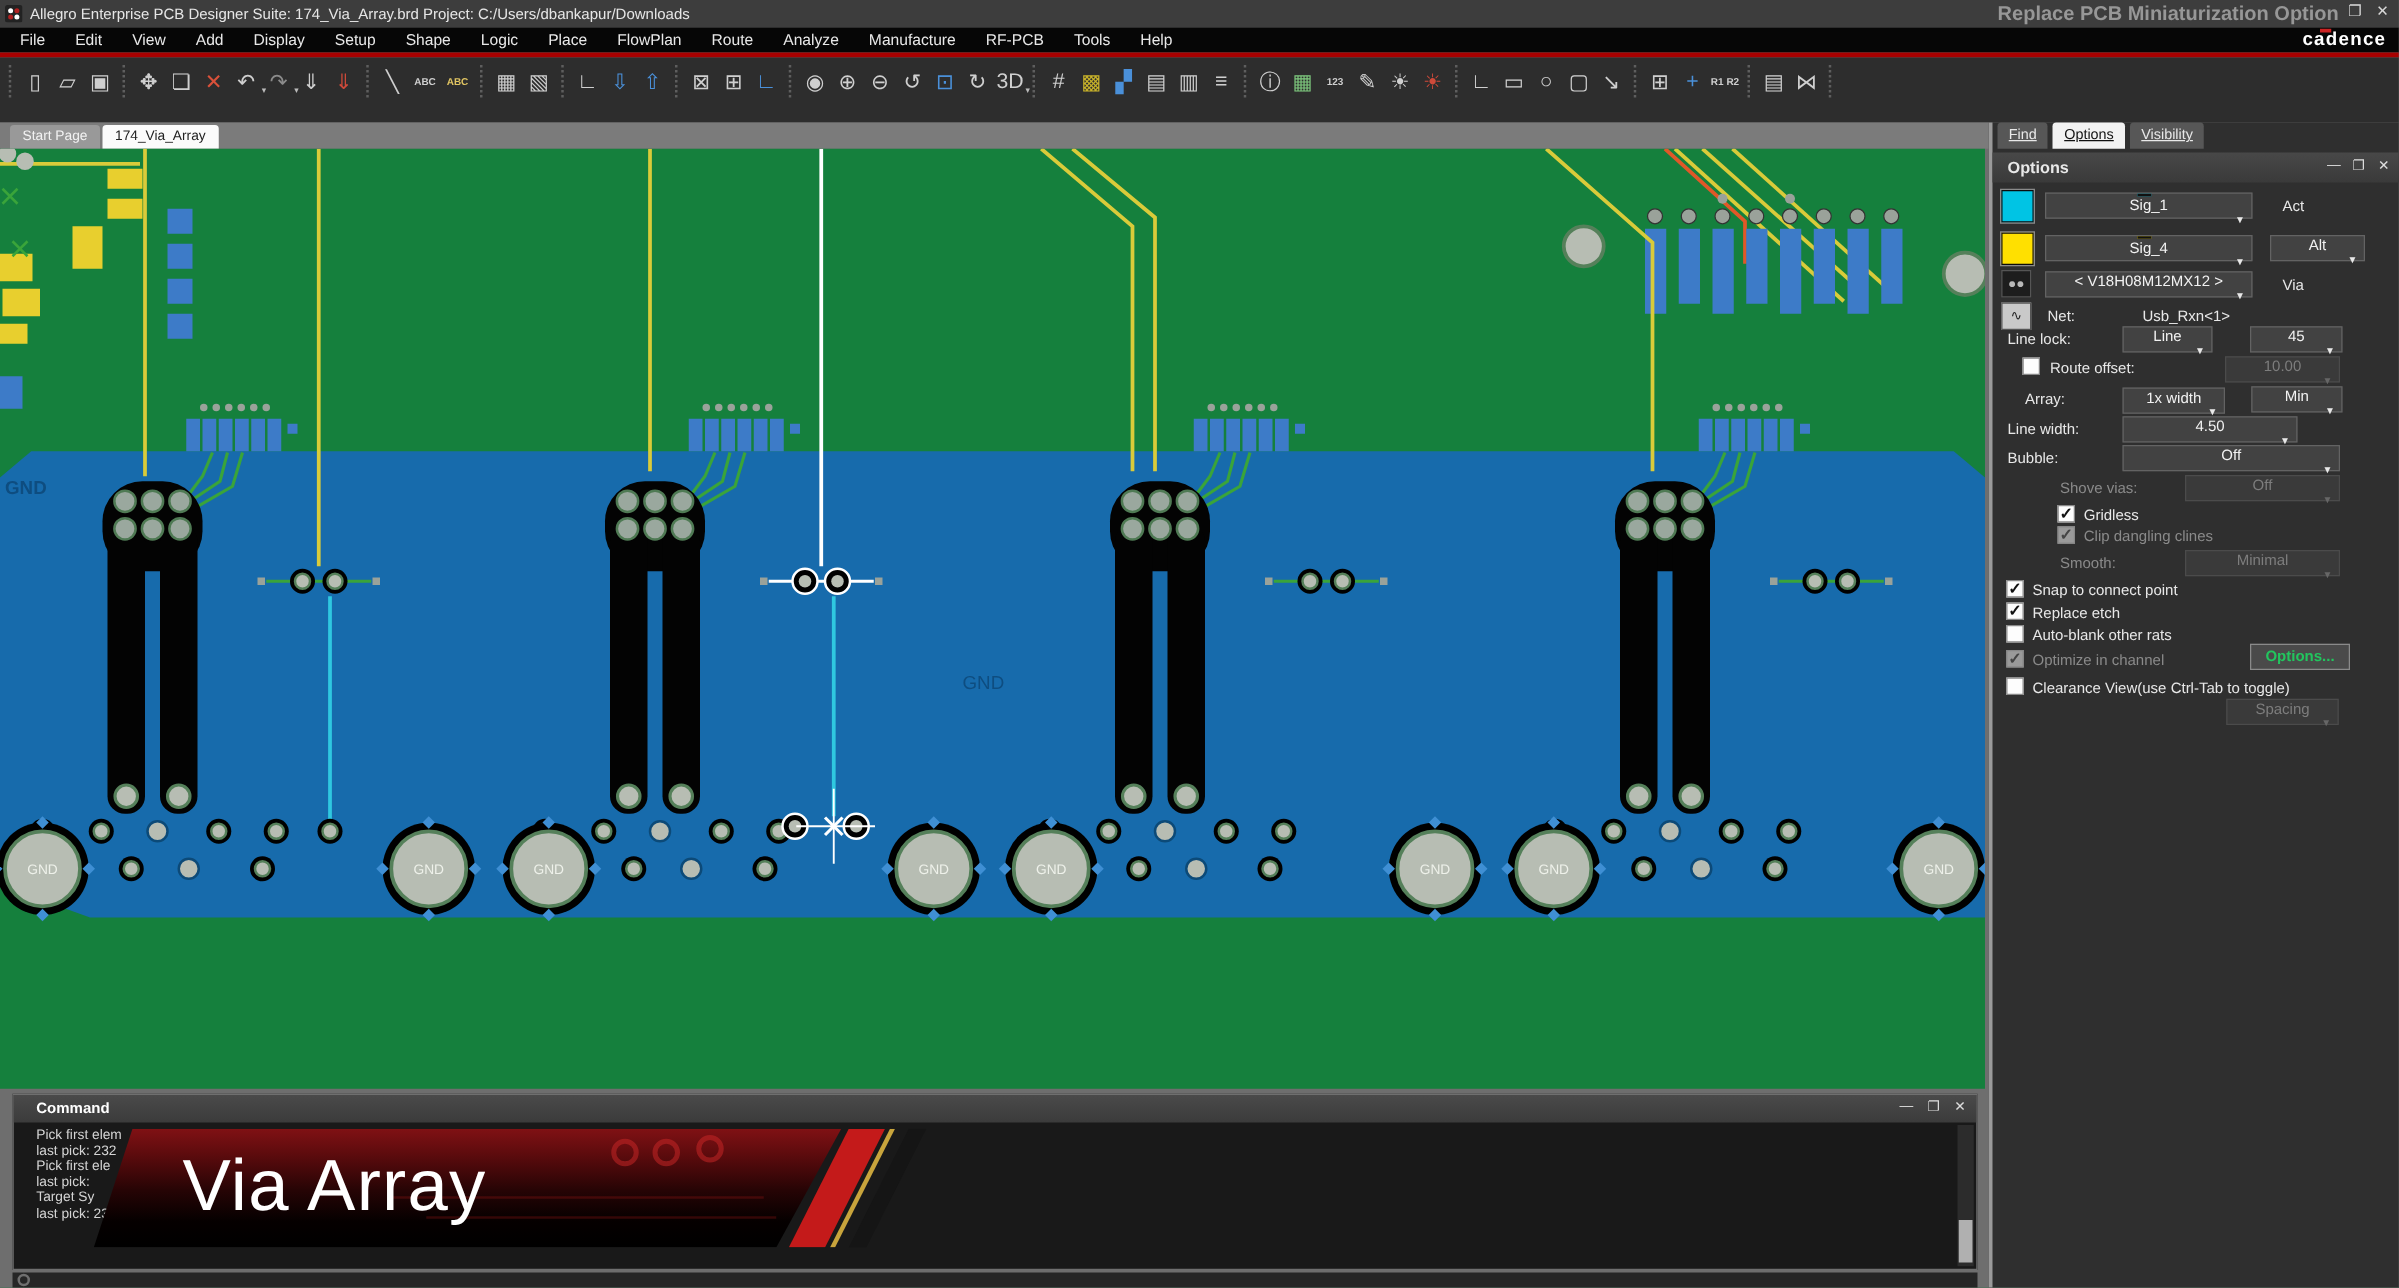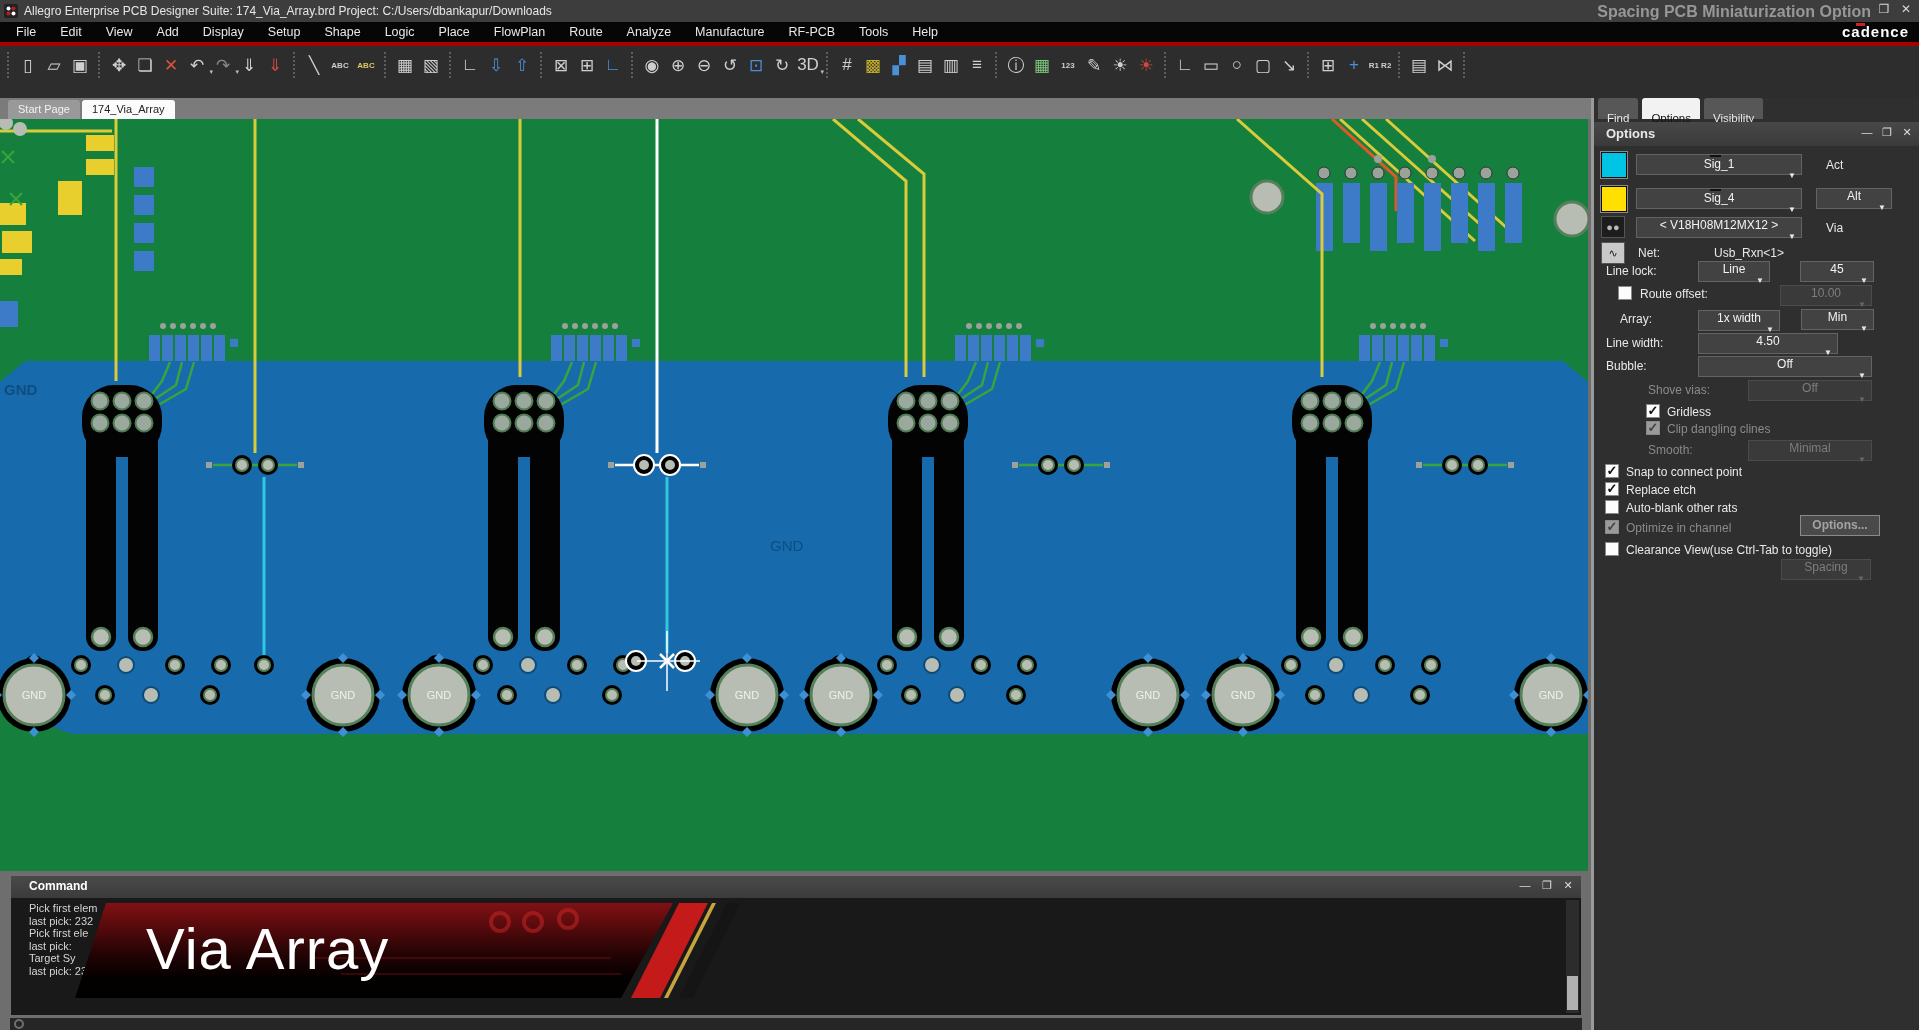--- a/index.html
+++ b/index.html
@@ -43,42 +43,42 @@
   .doctab { height:19px; line-height:19px; padding:0 10px; font-size:11px;
     background:#999; color:#f2f2f2; border-radius:3px 3px 0 0; margin-right:2px; }
   .doctab.active { background:#fbfbfb; color:#222; }
 
   
   #canvas-wrap { left:0; top:119px; width:1588px; height:752px; background:#15803d; }
 
   
   #sidepanel { left:1591px; top:98px; width:328px; height:932px; background:#2f2f2f;
     border-left:3px solid #9a9a9a; color:#e8e8e8; font-size:12px; }
-  .ptab { height:21px; line-height:21px; padding:10px 9px; font-size:11.5px; background:#575757;
+  .ptab { height:21px; line-height:21px; padding:0 9px; font-size:11.5px; background:#575757;
     color:#e8e8e8; border-radius:3px 3px 0 0; display:inline-block;text-decoration:underline; }
   .ptab.active { background:#f2f2f2; color:#111; }
   #opt-titlebar { left:0; top:24px; width:325px; height:24px;
     background:linear-gradient(#484848,#3a3a3a); }
   #opt-title { position:absolute; left:12px; top:4px; font-weight:bold; font-size:13px; }
   .optctl { position:absolute; top:4px; font-size:11px; color:#ddd; width:16px; text-align:center; }
   .plabel { position:absolute; white-space:nowrap; }
   .plabel.dis { color:#8a8a8a; }
   .swatch { position:absolute; width:26px; height:26px; border:1px solid #0c0c0c;
     outline:1px solid #8a8a8a; }
   .dd { position:absolute; height:21px; background:#424242; border:1px solid #636363;
     display:flex; align-items:center; padding:0 5px; font-size:12px; color:#f2f2f2;flex-direction:column; }
   .dd .arr { margin-left:auto; font-size:8px; color:#e8e8e8; }
   .dd.dis { background:#3a3a3a; border-color:#4b4b4b; color:#7d7d7d; }
   .dd.dis .arr { color:#666; }
   .dd .lsw { width:11px; height:11px; border:1px solid #111; margin-right:7px; }
   .cb { position:absolute; width:14px; height:14px; background:#fdfdfd; border:1px solid #888;
     color:#111; font-size:13px; line-height:12px; text-align:center; font-weight:bold; }
   .cb.dis { background:#9a9a9a; color:#444; }
   .cb i { font-style:normal; }
-  .pbtn { position:absolute; background:#4a4a4a; border:1px solid #8a8a8a; color:#a3a3a3;
+  .pbtn { position:absolute; background:#4a4a4a; border:1px solid #8a8a8a; color:#22c55e;
     font-weight:bold; font-size:12px; text-align:center; line-height:19px; }
   .picon { position:absolute; width:24px; height:22px; background:#1d1d1d;
     border:1px solid #555; color:#b8b8b8; font-size:11px; text-align:center; line-height:20px; }
   .picon.light { background:#c9c9c9; color:#222; }
 
   
   #command { left:10px; top:875px; width:1572px; height:141px; background:#191919;
     border:1px solid #6f6f6f; }
   #cmd-titlebar { position:absolute; left:0; top:0; width:100%; height:22px;
     background:linear-gradient(#4a4a4a,#3b3b3b); }
@@ -108,21 +108,21 @@
 
 <div id="titlebar" class="abs">
   <svg id="app-icon" viewBox="0 0 14 14">
     <rect width="14" height="14" rx="2" fill="#222"></rect>
     <circle cx="4.5" cy="4.5" r="2" fill="#fff"></circle>
     <circle cx="9.5" cy="4.5" r="2" fill="#b02020"></circle>
     <circle cx="4.5" cy="9.5" r="2" fill="#b02020"></circle>
     <circle cx="9.5" cy="9.5" r="2" fill="#fff"></circle>
   </svg>
   <span>Allegro Enterprise PCB Designer Suite: 174_Via_Array.brd  Project: C:/Users/dbankapur/Downloads</span>
-  <span id="title-right">Spacing PCB Miniaturization Option</span>
+  <span id="title-right">Replace PCB Miniaturization Option</span>
   <span class="winctl" style="right:26px">❐</span>
   <span class="winctl" style="right:4px">✕</span>
 </div>
 
 <div id="menubar" class="abs">
   <span id="menubar-items" style="display:flex">
       <span class="menu-item">File</span>
       <span class="menu-item">Edit</span>
       <span class="menu-item">View</span>
       <span class="menu-item">Add</span>

